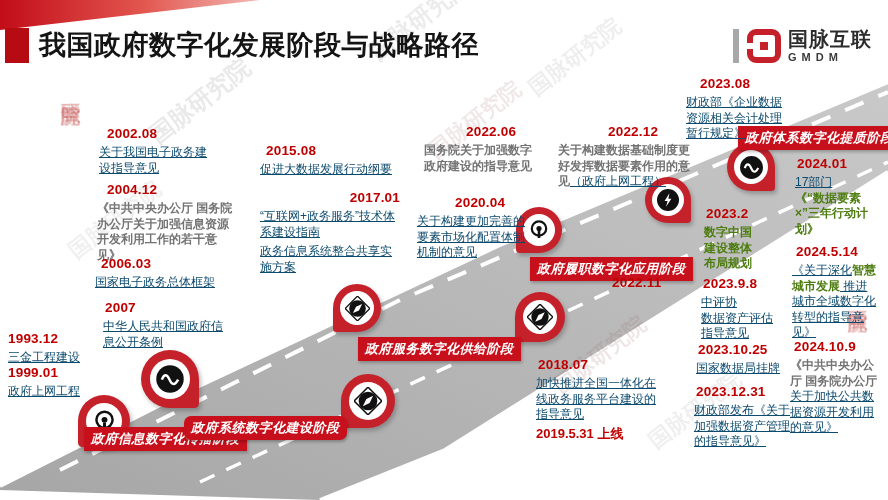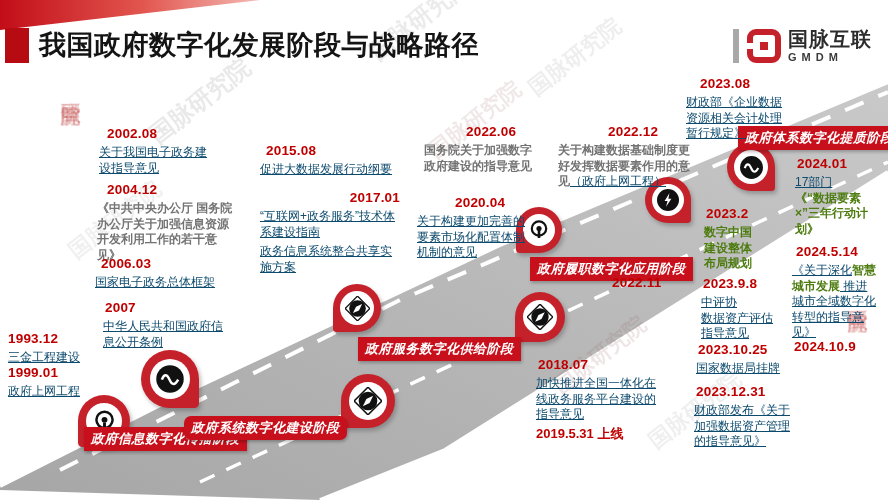--- a/index.html
+++ b/index.html
@@ -191,20 +191,21 @@
         <div class="ms-date" style="margin-left: 2px;">2024.01</div>
         <div class="ms-text"><span class="seg-dark">17部门
 </span><span class="seg-darkbold">《“数据要素×”三年行动计划》</span></div>
       </div>
       <div class="milestone" style="left: 792px; top: 244px; width: 86px;">
         <div class="ms-date" style="margin-left: 4px;">2024.5.14</div>
         <div class="ms-text"><span class="seg-dark">《关于深化</span><span class="seg-darkbold">智慧城市发展</span><span class="seg-dark"> 推进城市全域数字化转型的指导意见》</span></div>
       </div>
       <div class="milestone" style="left: 790px; top: 339px; width: 88px;">
         <div class="ms-date" style="margin-left: 4px;">2024.10.9</div>
+        <div class="ms-text"><span class="seg-redbold">《中共中央办公厅 国务院办公厅</span><span class="seg-dark">关于加快公共数据资源开发利用的意见》</span></div>
       </div>
       <div class="stage-label" style="left: 84px; top: 427px;">政府信息数字化传播阶段</div>
       <div class="stage-label" style="left: 184px; top: 416px; border-radius: 7px;">政府系统数字化建设阶段</div>
       <div class="stage-label" style="left: 358px; top: 337px;">政府服务数字化供给阶段</div>
       <div class="stage-label" style="left: 530px; top: 257px;">政府履职数字化应用阶段</div>
       <div class="stage-label" style="left: 738px; top: 126px;">政府体系数字化提质阶段</div>
       <div class="pin" style="left: 78px; top: 395px; width: 52px; height: 52px;">
         <div class="pin-body bl">
           <div class="pin-inner" style="inset: 8px;">
             <svg viewBox="0 0 24 24" width="27" height="27">

